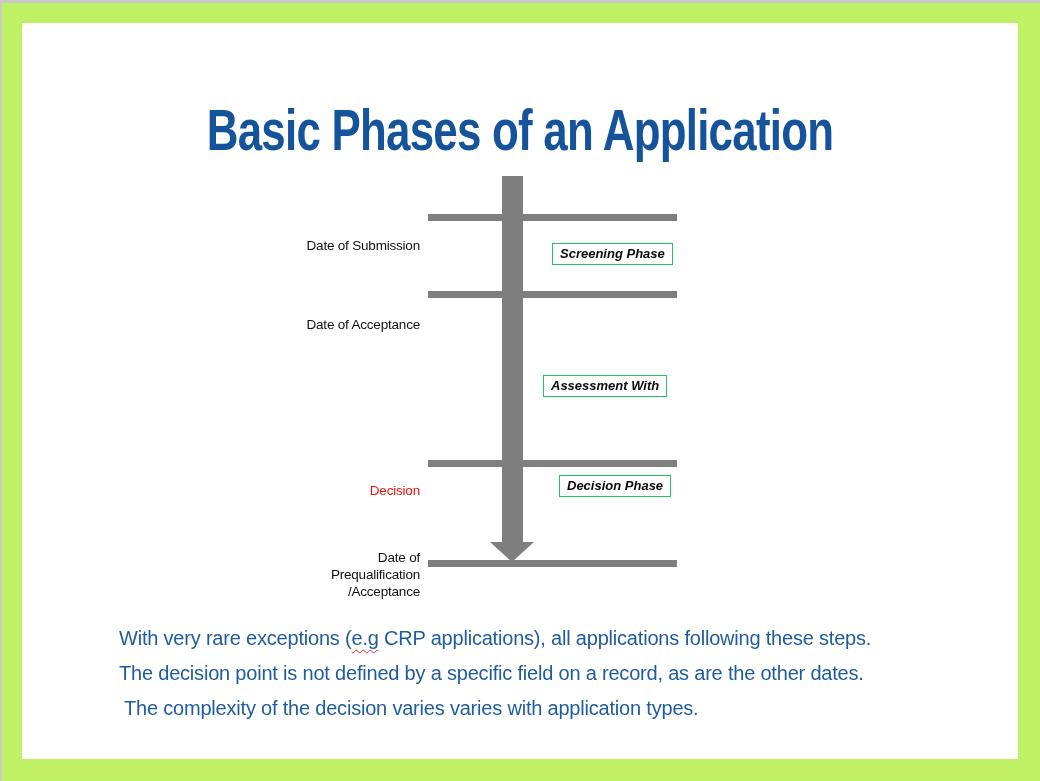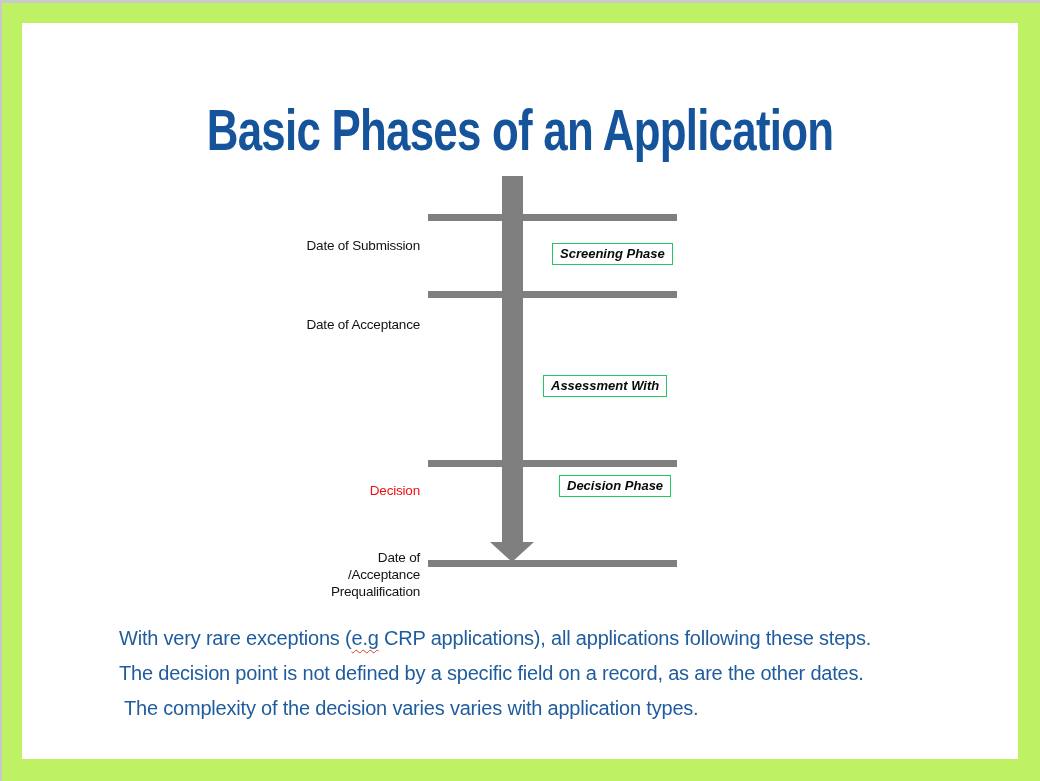--- a/index.html
+++ b/index.html
@@ -103,22 +103,22 @@
       <div>Date of Submission</div>
     </div>
     <div class="milestone m2">
       <div>Date of Acceptance</div>
     </div>
     <div class="milestone m3">
       <div>Decision</div>
     </div>
     <div class="milestone m4">
       <div>Date of</div>
+      <div>Prequalification</div>
       <div>/Acceptance</div>
-      <div>Prequalification</div>
     </div>
 
     <div class="phasebox p1">Screening Phase</div>
     <div class="phasebox p2">Assessment With</div>
     <div class="phasebox p3">Decision Phase</div>
 
     <div class="notes">
       <div class="line1"><span>With very rare exceptions (</span><span class="flagged">e.g</span><span> CRP applications), all applications following these steps.</span></div>
       <div class="line2">The decision point is not defined by a specific field on a record, as are the other dates.</div>
       <div class="line3">The complexity of the decision varies varies with application types.</div>

